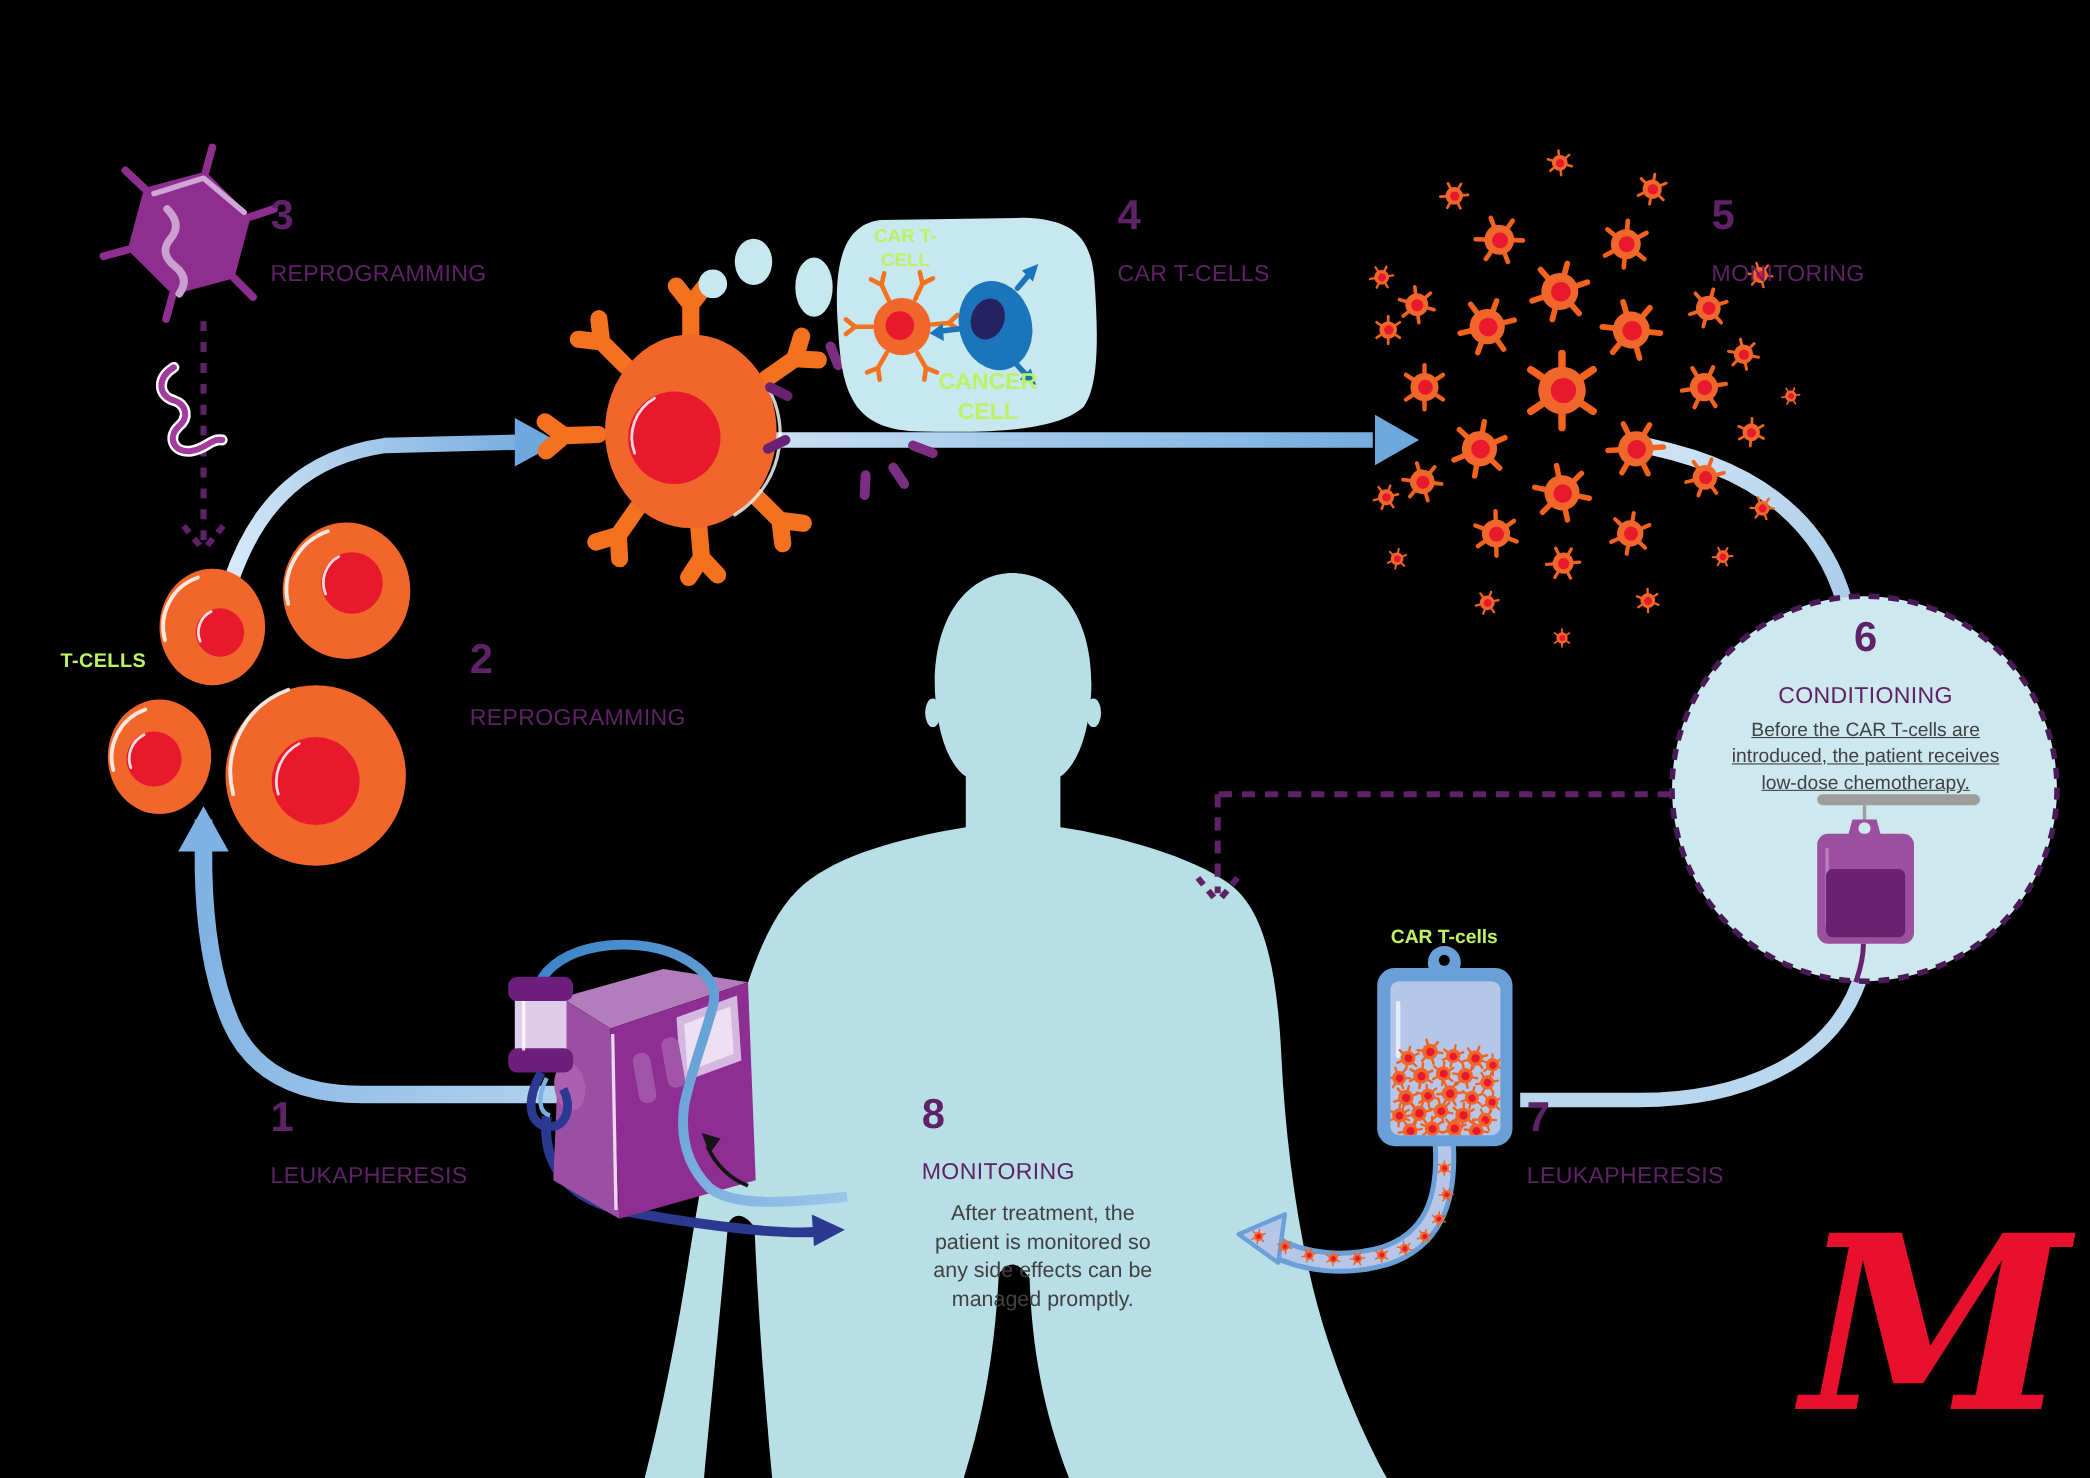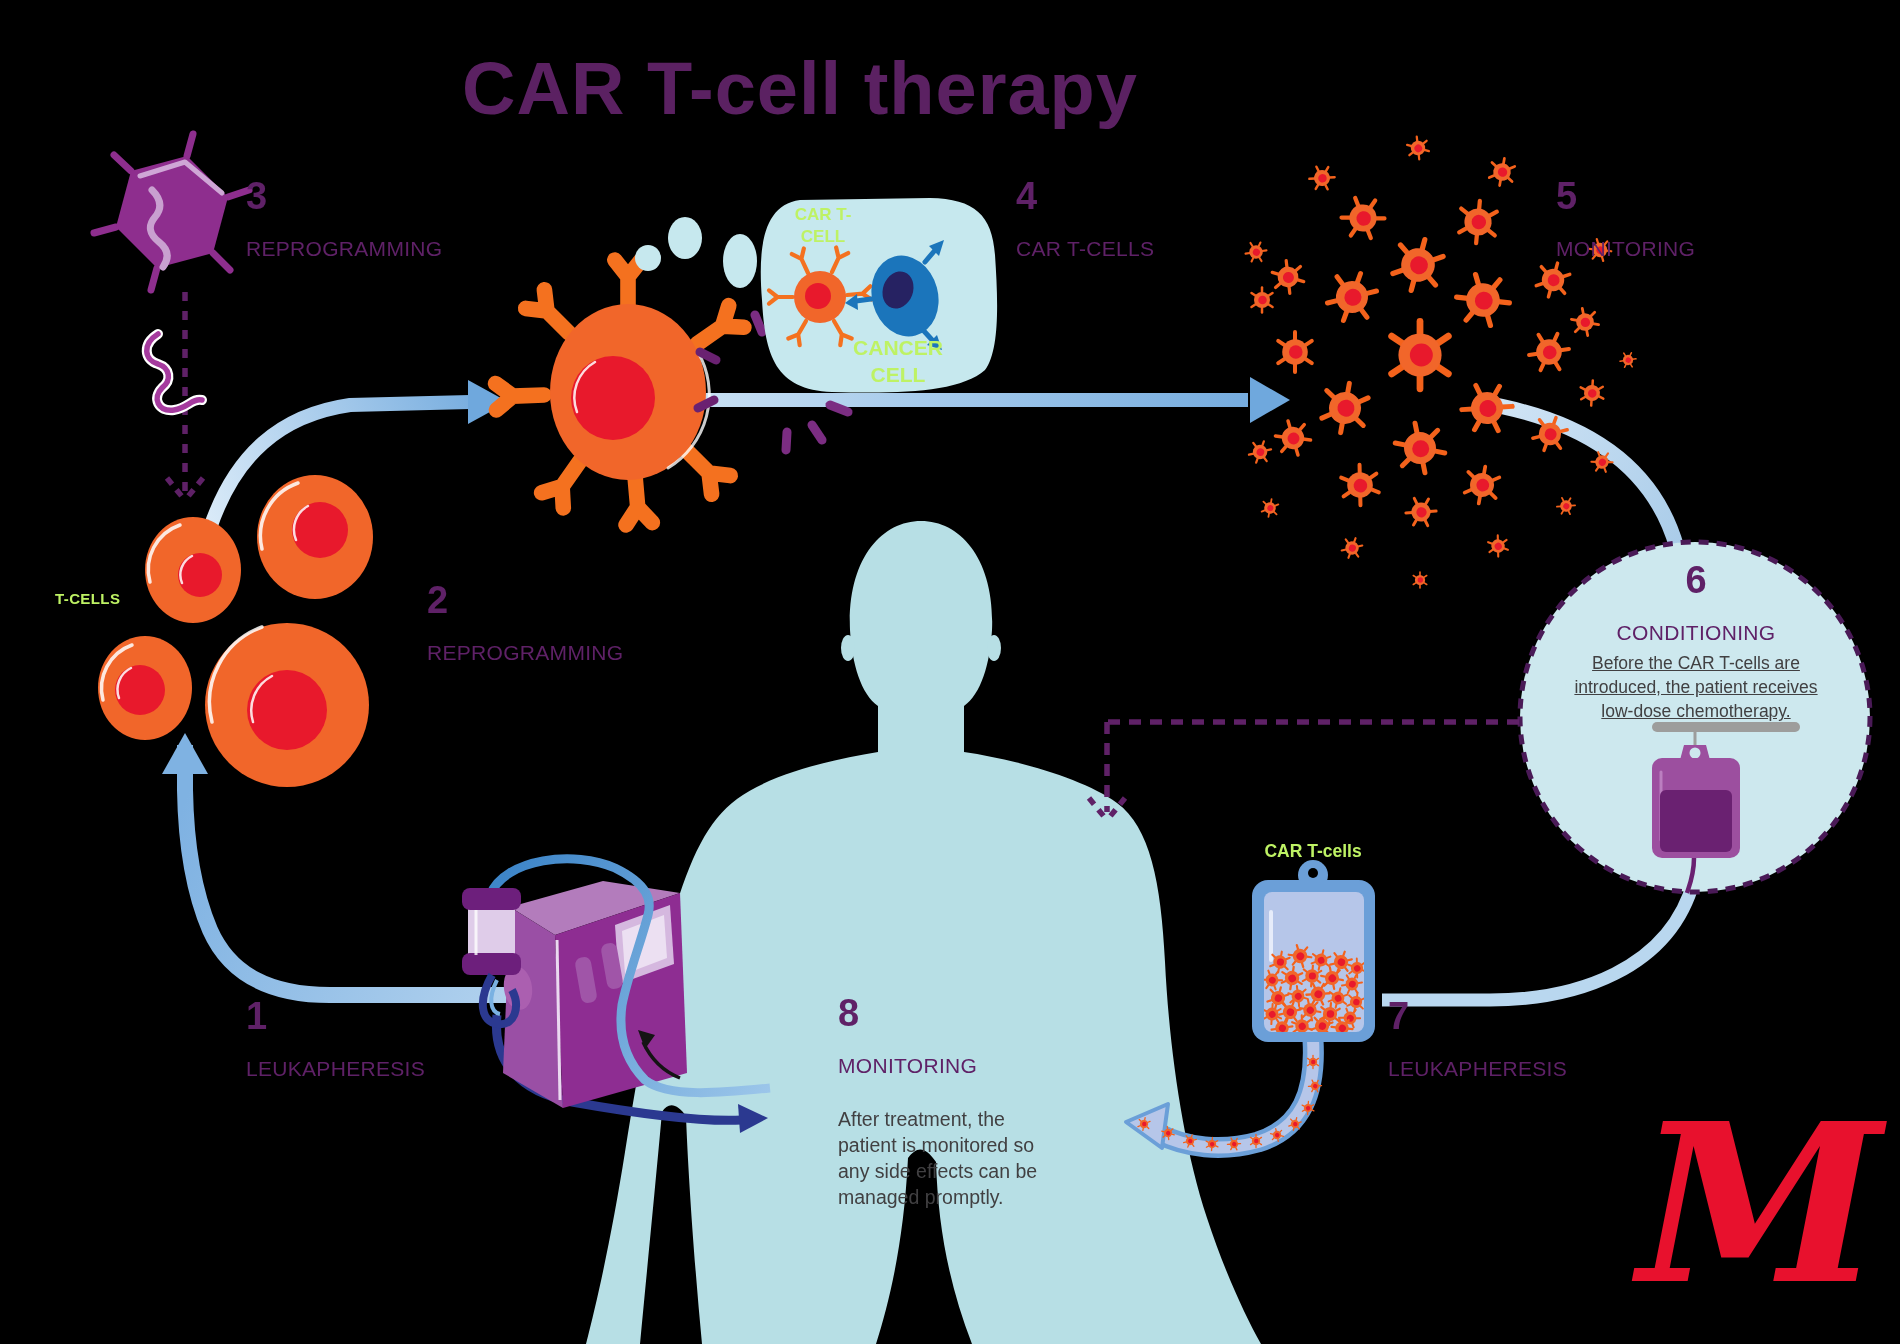--- a/index.html
+++ b/index.html
@@ -15,23 +15,23 @@
   .desc{color:#414042;font-weight:400;}
   #s1{left:246px;top:996px;}
   #s2{left:427px;top:580px;}
   #s3{left:246px;top:176px;}
   #s4{left:1016px;top:176px;}
   #s5{left:1556px;top:176px;}
   #s6{left:1540px;top:560px;width:312px;text-align:center;}
   #s6 .desc{font-size:17.5px;line-height:1.38;margin:6px auto 0;width:272px;text-decoration:underline;}
   #s7{left:1388px;top:996px;}
   #s8{left:838px;top:993px;}
-  #s8 .desc{font-size:19.5px;line-height:1.34;margin-top:28px;width:220px;}
+  #s8 .desc{font-size:19.5px;line-height:1.34;margin-top:12px;width:220px;text-align:center;}
   .mini{position:absolute;color:#bef264;font-weight:700;}
-  #tcellsLbl{left:55px;top:590px;font-size:15px;letter-spacing:.4px;}
+  #tcellsLbl{left:55px;top:590px;font-size:18px;letter-spacing:.4px;}
   #bubbleCarT{left:778px;top:204px;width:90px;text-align:center;font-size:17px;line-height:1.3;}
   #bubbleCancer{left:850px;top:334px;width:96px;text-align:center;font-size:21px;line-height:1.3;}
   #bagLbl{left:1247px;top:841px;width:132px;text-align:center;font-size:17.5px;}
   #logoM{left:1638px;top:1094px;font-family:"DejaVu Serif",serif;font-style:italic;font-weight:700;
          font-size:220px;line-height:1;color:#e8112d;}
 </style>
 </head>
 <body>
 
 <div class="stage">
@@ -355,21 +355,20 @@
     <polygon points="228,197 187,156 131,171 116,227 157,268 213,253" fill="#8e2e8e"></polygon>
     <path d="M 140,176 L 185,162 L 222,193" fill="none" stroke="#cfa6d6" stroke-width="5" stroke-linecap="round" stroke-linejoin="round"></path>
     <path d="M 152,190 q 14,14 3,27 q -11,13 4,25 q 14,11 4,25" fill="none" stroke="#c9a0d0" stroke-width="7" stroke-linecap="round"></path>
   </g>
   <g>
     <path d="M 158,334 C 142,344 144,360 158,364 C 170,368 172,380 162,388 C 152,398 158,412 174,410 C 188,408 192,398 202,400" fill="none" stroke="#fff" stroke-width="10" stroke-linecap="round"></path>
     <path d="M 158,334 C 142,344 144,360 158,364 C 170,368 172,380 162,388 C 152,398 158,412 174,410 C 188,408 192,398 202,400" fill="none" stroke="#a53a9e" stroke-width="5.5" stroke-linecap="round"></path>
   </g>
 </svg>
 
-<div class="txt title">CAR T-cell therapy</div>
 
 <div class="step" id="s1">
   <div class="num">1</div>
   <div class="lbl">LEUKAPHERESIS</div>
 </div>
 <div class="step" id="s2">
   <div class="num">2</div>
   <div class="lbl">REPROGRAMMING</div>
 </div>
 <div class="step" id="s3">

